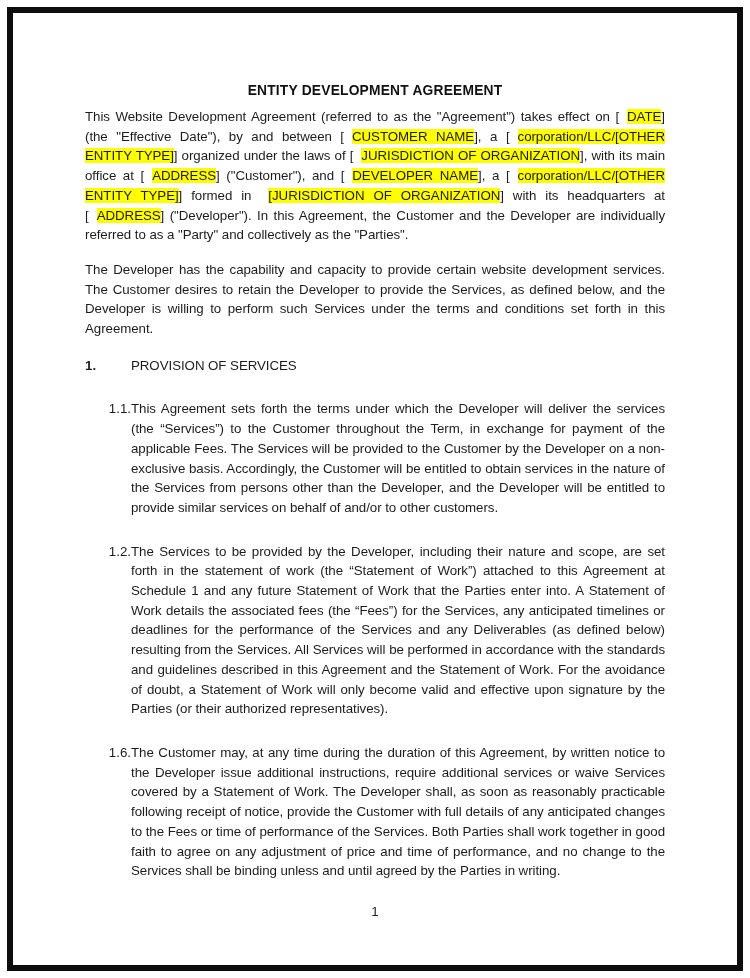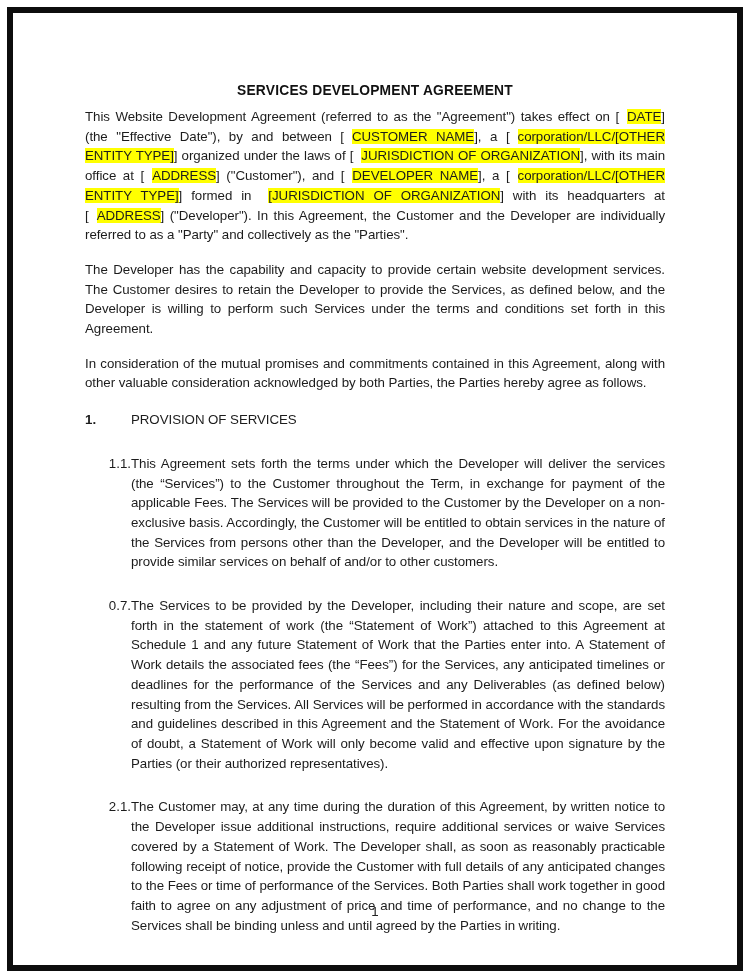--- a/index.html
+++ b/index.html
@@ -67,37 +67,36 @@
     text-align: center;
     font-size: 13.3px;
     color: #222;
   }
 </style>
 </head>
 <body>
 
 <div class="frame">
   <div class="content">
-    <h1 class="doc-title">SERVICES DEVELOPMENT AGREEMENT</h1>
+    <h1 class="doc-title">ENTITY DEVELOPMENT AGREEMENT</h1>
     <div id="blocks">
         <p class="para"><span>This Website Development Agreement (referred to as the "</span><span class="b">Agreement</span><span>") takes effect on [</span><span class="hl">DATE</span><span>] (the "</span><span class="b">Effective Date</span><span>"), by and between [</span><span class="hl">CUSTOMER NAME</span><span>], a [</span><span class="hl">corporation/LLC/[OTHER ENTITY TYPE]</span><span>] organized under the laws of [</span><span class="hl">JURISDICTION OF ORGANIZATION</span><span>], with its main office at [</span><span class="hl">ADDRESS</span><span>] </span><span class="b">("Customer"),</span><span> and [</span><span class="hl">DEVELOPER NAME</span><span>], a [</span><span class="hl">corporation/LLC/[OTHER ENTITY TYPE]</span><span>] formed in </span><span class="hl">[JURISDICTION OF ORGANIZATION</span><span>] with its headquarters at [</span><span class="hl">ADDRESS</span><span>] ("</span><span class="b">Developer</span><span>"). In this Agreement, the Customer and the Developer are individually referred to as a "</span><span class="b">Party</span><span>" and collectively as the "</span><span class="b">Parties</span><span>".</span></p>
         <p class="para"><span>The Developer has the capability and capacity to provide certain website development services. The Customer desires to retain the Developer to provide the Services, as defined below, and the Developer is willing to perform such Services under the terms and conditions set forth in this Agreement.</span></p>
-        <p class="para"><span>In consideration of the mutual promises and commitments contained in this Agreement, along with other valuable consideration acknowledged by both Parties, the Parties hereby agree as follows.</span></p>
         <div class="row heading">
           <span class="num">1.</span>
           <div class="txt"><span class="b">PROVISION OF SERVICES</span></div>
         </div>
         <div class="row">
           <span class="num">1.1.</span>
           <div class="txt"><span>This Agreement sets forth the terms under which the Developer will deliver the services (the </span><span class="b">“Services”</span><span>) to the Customer throughout the Term, in exchange for payment of the applicable Fees. The Services will be provided to the Customer by the Developer on a non-exclusive basis. Accordingly, the Customer will be entitled to obtain services in the nature of the Services from persons other than the Developer, and the Developer will be entitled to provide similar services on behalf of and/or to other customers.</span></div>
         </div>
         <div class="row">
-          <span class="num">0.7.</span>
+          <span class="num">1.2.</span>
           <div class="txt"><span>The Services to be provided by the Developer, including their nature and scope, are set forth in the statement of work (the </span><span class="b">“Statement of Work”</span><span>) attached to this Agreement at Schedule 1 and any future Statement of Work that the Parties enter into. A Statement of Work details the associated fees (the </span><span class="b">“Fees”</span><span>) for the Services, any anticipated timelines or deadlines for the performance of the Services and any Deliverables (as defined below) resulting from the Services. All Services will be performed in accordance with the standards and guidelines described in this Agreement and the Statement of Work. For the avoidance of doubt, a Statement of Work will only become valid and effective upon signature by the Parties (or their authorized representatives).</span></div>
         </div>
         <div class="row">
-          <span class="num">2.1.</span>
+          <span class="num">1.6.</span>
           <div class="txt"><span>The Customer may, at any time during the duration of this Agreement, by written notice to the Developer issue additional instructions, require additional services or waive Services covered by a Statement of Work. The Developer shall, as soon as reasonably practicable following receipt of notice, provide the Customer with full details of any anticipated changes to the Fees or time of performance of the Services. Both Parties shall work together in good faith to agree on any adjustment of price and time of performance, and no change to the Services shall be binding unless and until agreed by the Parties in writing.</span></div>
         </div>
       </div>
   </div>
   <div class="pagenum">1</div>
 </div>
 
 </body></html>

